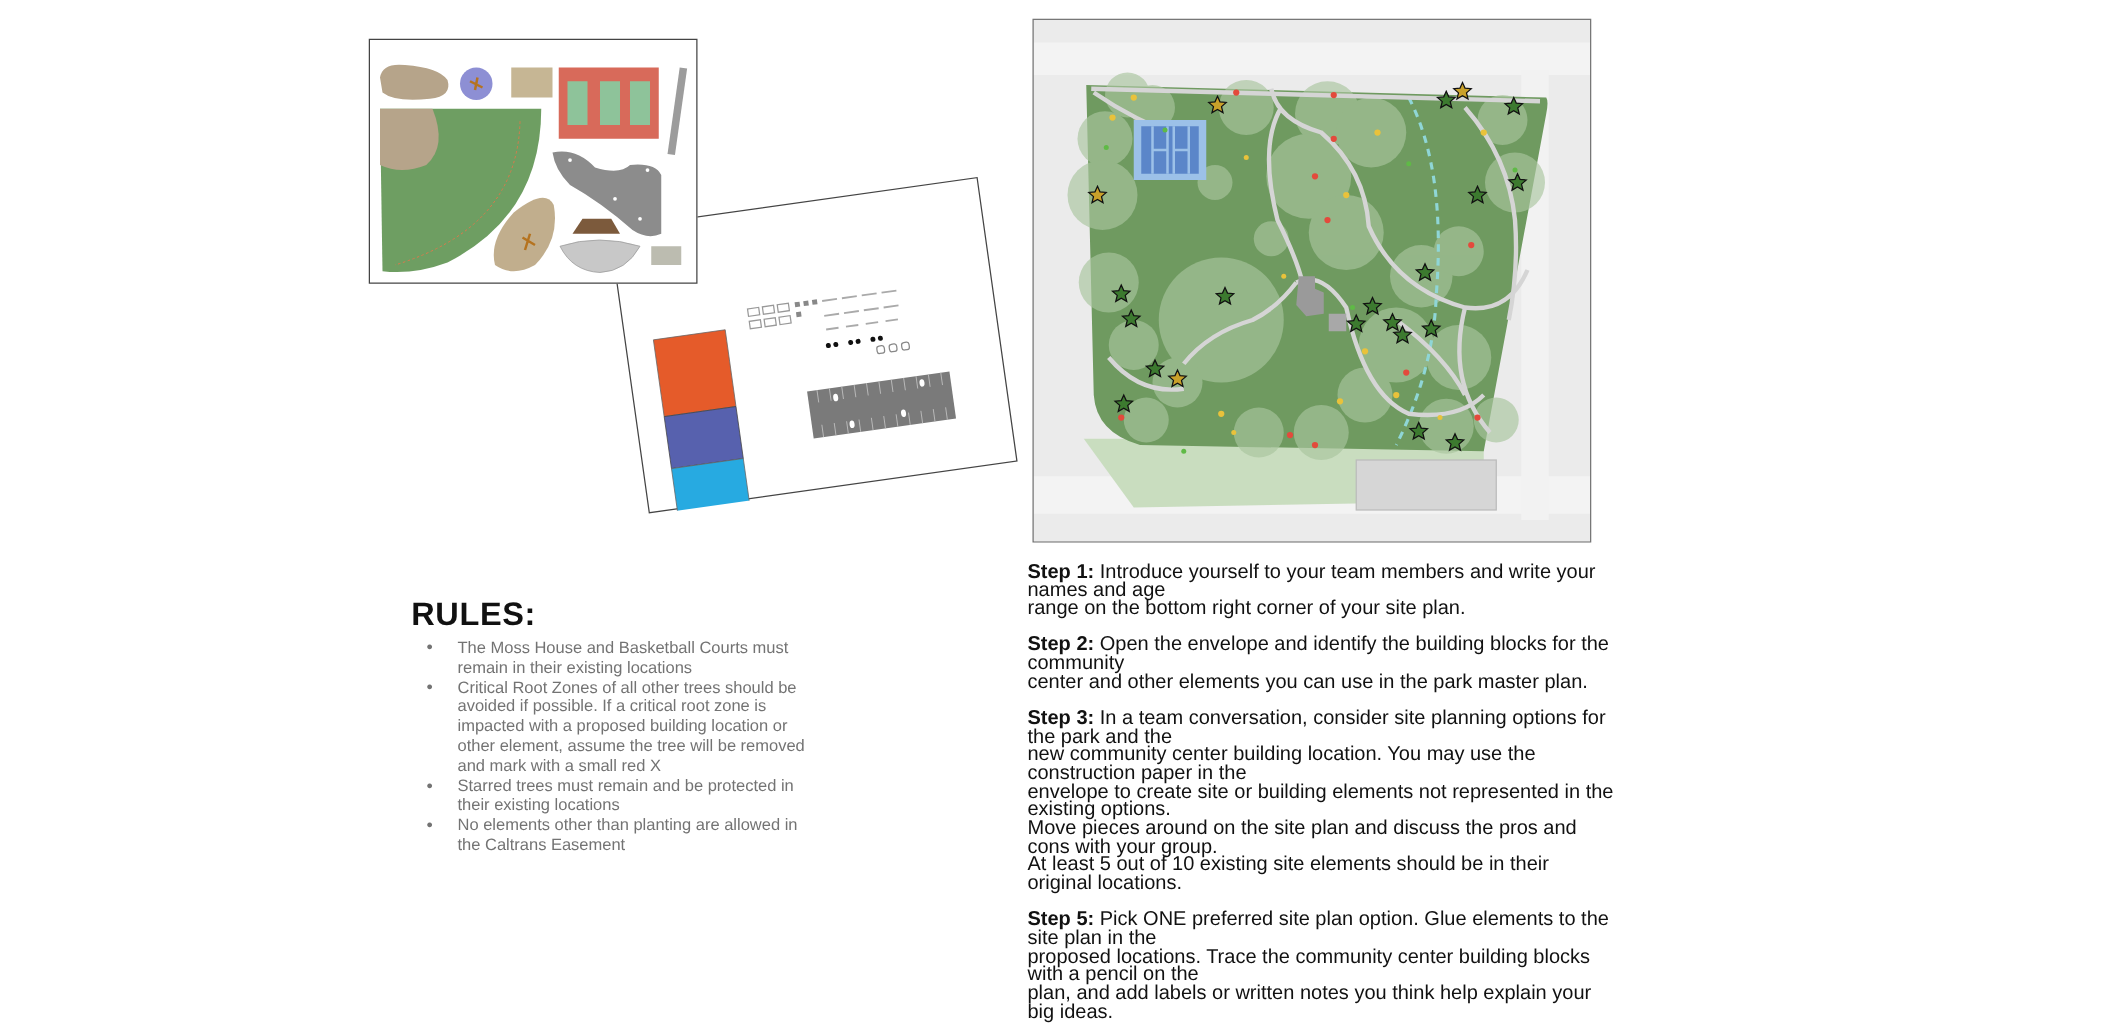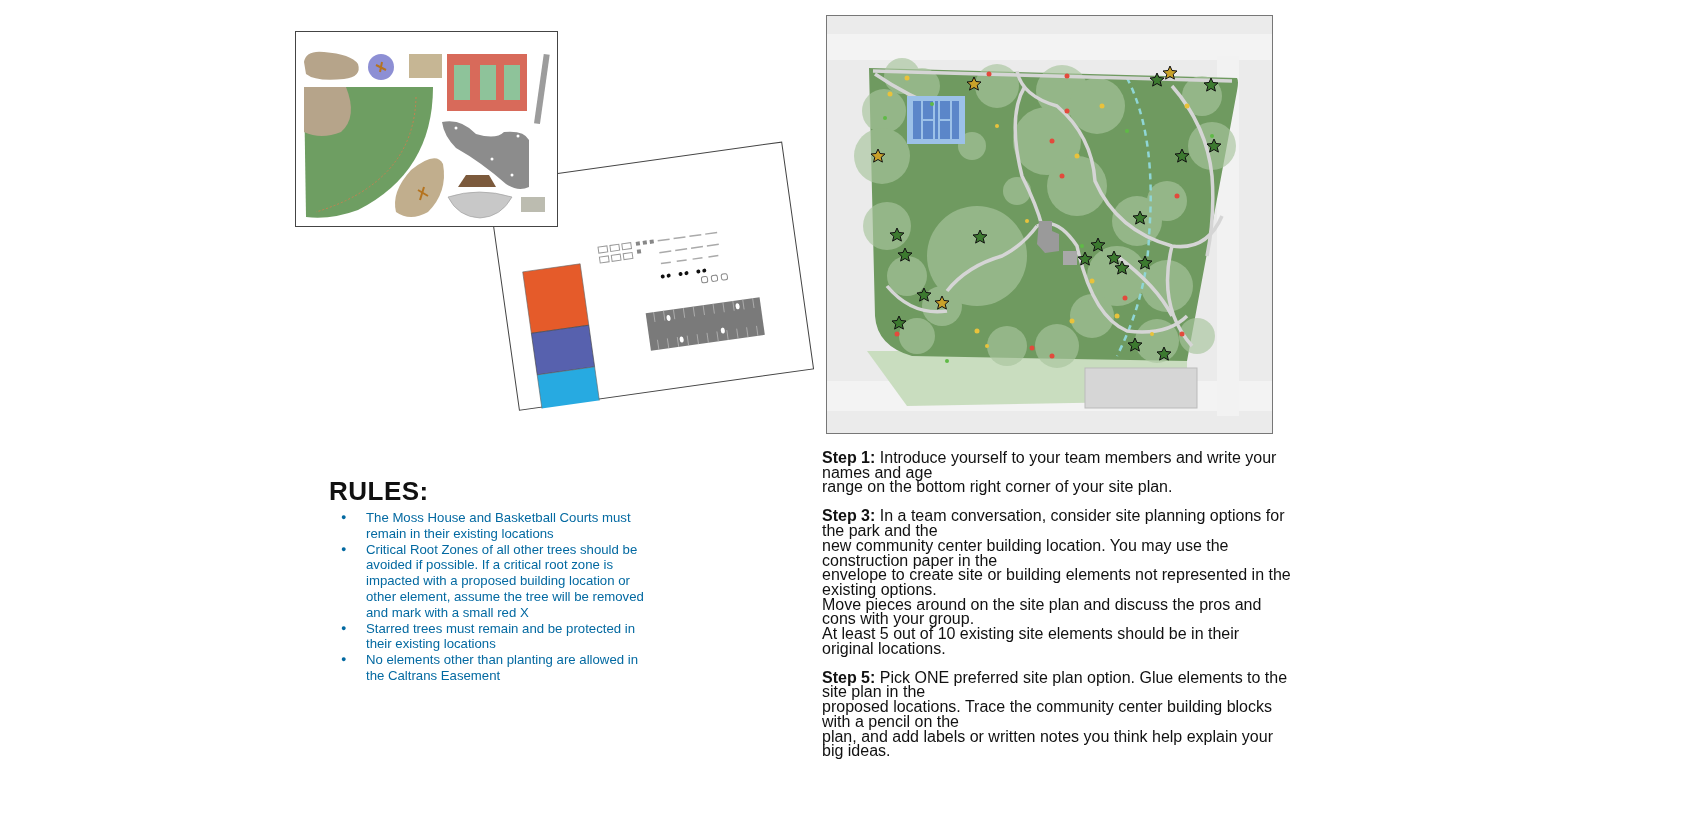--- a/index.html
+++ b/index.html
@@ -17,21 +17,21 @@
   
   #site-map {
     position: absolute; left: 826px; top: 15px; width: 447px; height: 419px;
     border: 1px solid #777; background: #ececec; overflow: hidden;
   }
 
   
   #rules { position: absolute; left: 293px; top: 476px; width: 340px; margin-left: 36px; }
   #rules h2 { font-size: 26px; font-weight: bold; letter-spacing: 0.5px; line-height: 30px; }
   #rules ul { list-style: none; margin-top: 4px; }
-  #rules li { position: relative; padding-left: 37px; font-size: 13.2px; line-height: 15.8px; color: #0369a1; }
+  #rules li { position: relative; padding-left: 37px; font-size: 13.2px; line-height: 15.8px; color: #737373; }
   #rules li::before { content: "\25CF"; position: absolute; left: 12px; top: 0; font-size: 9px; }
 
   
   #steps { position: absolute; left: 822px; top: 451px; width: 470px; }
   .step { font-size: 16px; line-height: 14.7px; color: #111; margin-bottom: 14.3px; }
   .step b { font-weight: bold; }
 </style>
 </head>
 <body>
 
@@ -297,15 +297,16 @@
   <ul>
     <li><span>The Moss House and Basketball Courts must</span><br><span>remain in their existing locations</span></li>
     <li><span>Critical Root Zones of all other trees should be</span><br><span>avoided if possible. If a critical root zone is</span><br><span>impacted with a proposed building location or</span><br><span>other element, assume the tree will be removed</span><br><span>and mark with a small red X</span></li>
     <li><span>Starred trees must remain and be protected in</span><br><span>their existing locations</span></li>
     <li><span>No elements other than planting are allowed in</span><br><span>the Caltrans Easement</span></li>
   </ul>
 </div>
 
 <div id="steps">
   <p class="step"><b>Step 1:</b><span> Introduce yourself to your team members and write your names and age</span><br><span>range on the bottom right corner of your site plan.</span></p>
+  <p class="step"><b>Step 2:</b><span> Open the envelope and identify the building blocks for the community</span><br><span>center and other elements you can use in the park master plan.</span></p>
   <p class="step"><b>Step 3:</b><span> In a team conversation, consider site planning options for the park and the</span><br><span>new community center building location. You may use the construction paper in the</span><br><span>envelope to create site or building elements not represented in the existing options.</span><br><span>Move pieces around on the site plan and discuss the pros and cons with your group.</span><br><span>At least 5 out of 10 existing site elements should be in their original locations.</span></p>
   <p class="step"><b>Step 5:</b><span> Pick ONE preferred site plan option. Glue elements to the site plan in the</span><br><span>proposed locations. Trace the community center building blocks with a pencil on the</span><br><span>plan, and add labels or written notes you think help explain your big ideas.</span></p>
 </div>
 
 </body></html>

